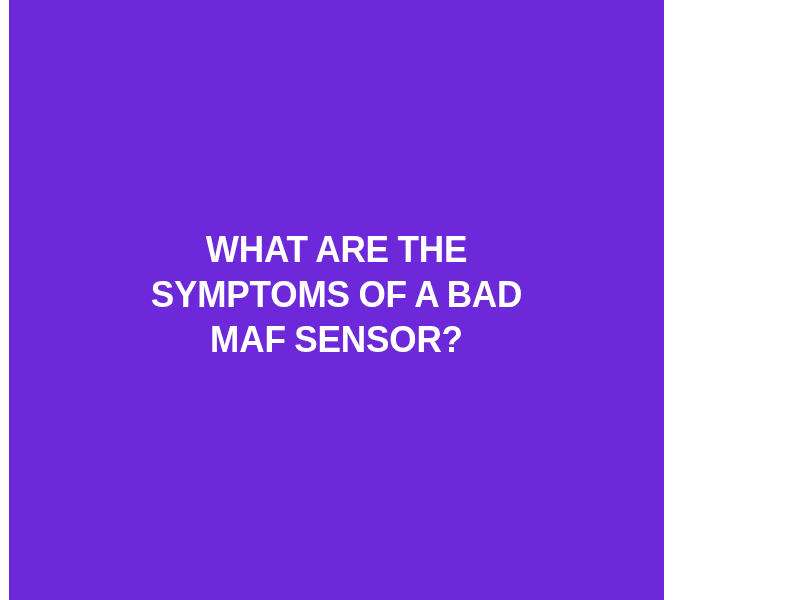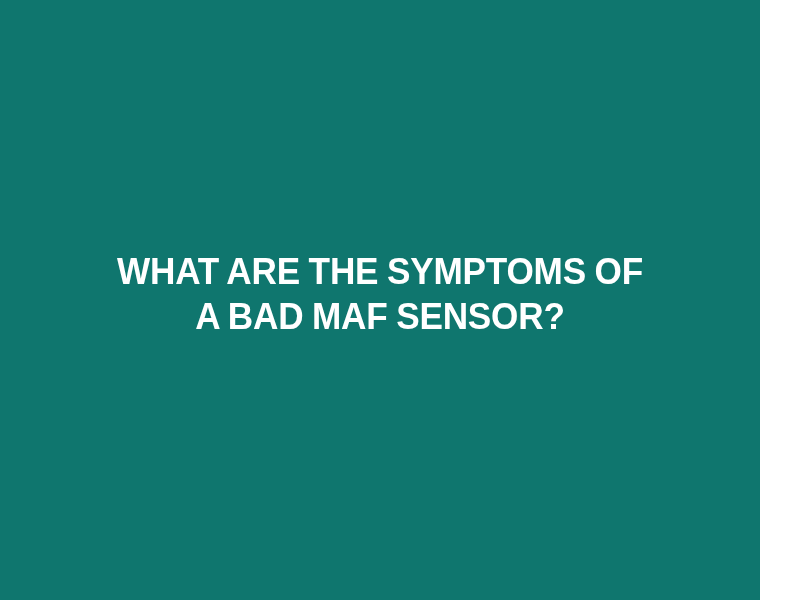--- a/index.html
+++ b/index.html
@@ -12,26 +12,27 @@
     width: 800px;
     height: 600px;
     overflow: hidden;
     font-family: "Liberation Sans", sans-serif;
   }
 
   
   .card {
     position: relative;
     box-sizing: border-box;
-    width: 760px;
+    width: 655px;
     height: 600px;
-    background-color: #0f766e;
+    background-color: #6d28d9;
     display: flex;
     align-items: center;
     justify-content: center;
+    margin-left: 9px;
   }
 
   
   .title-block {
     position: absolute;
     left: 0;
     right: 0;
     top: 294px;
     transform: translateY(-50%);
     padding: 0 95px;

